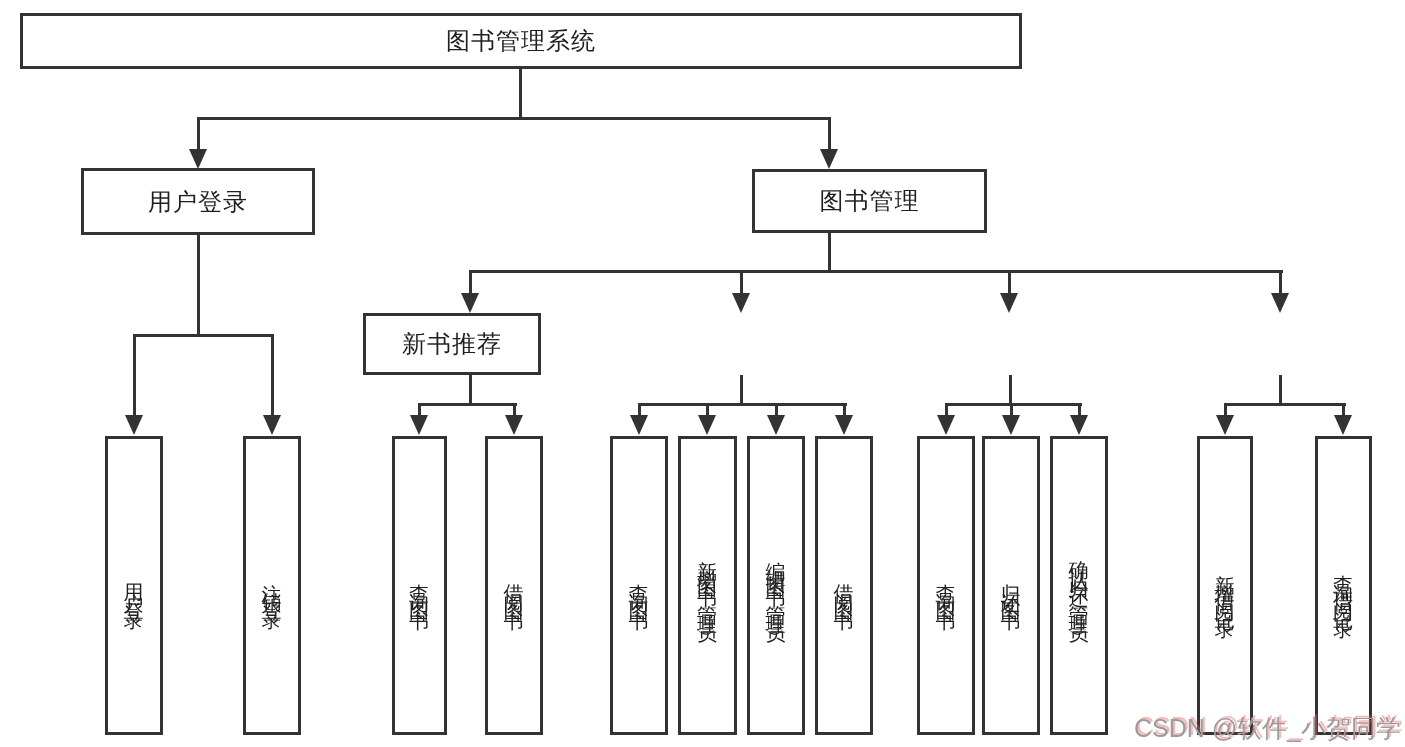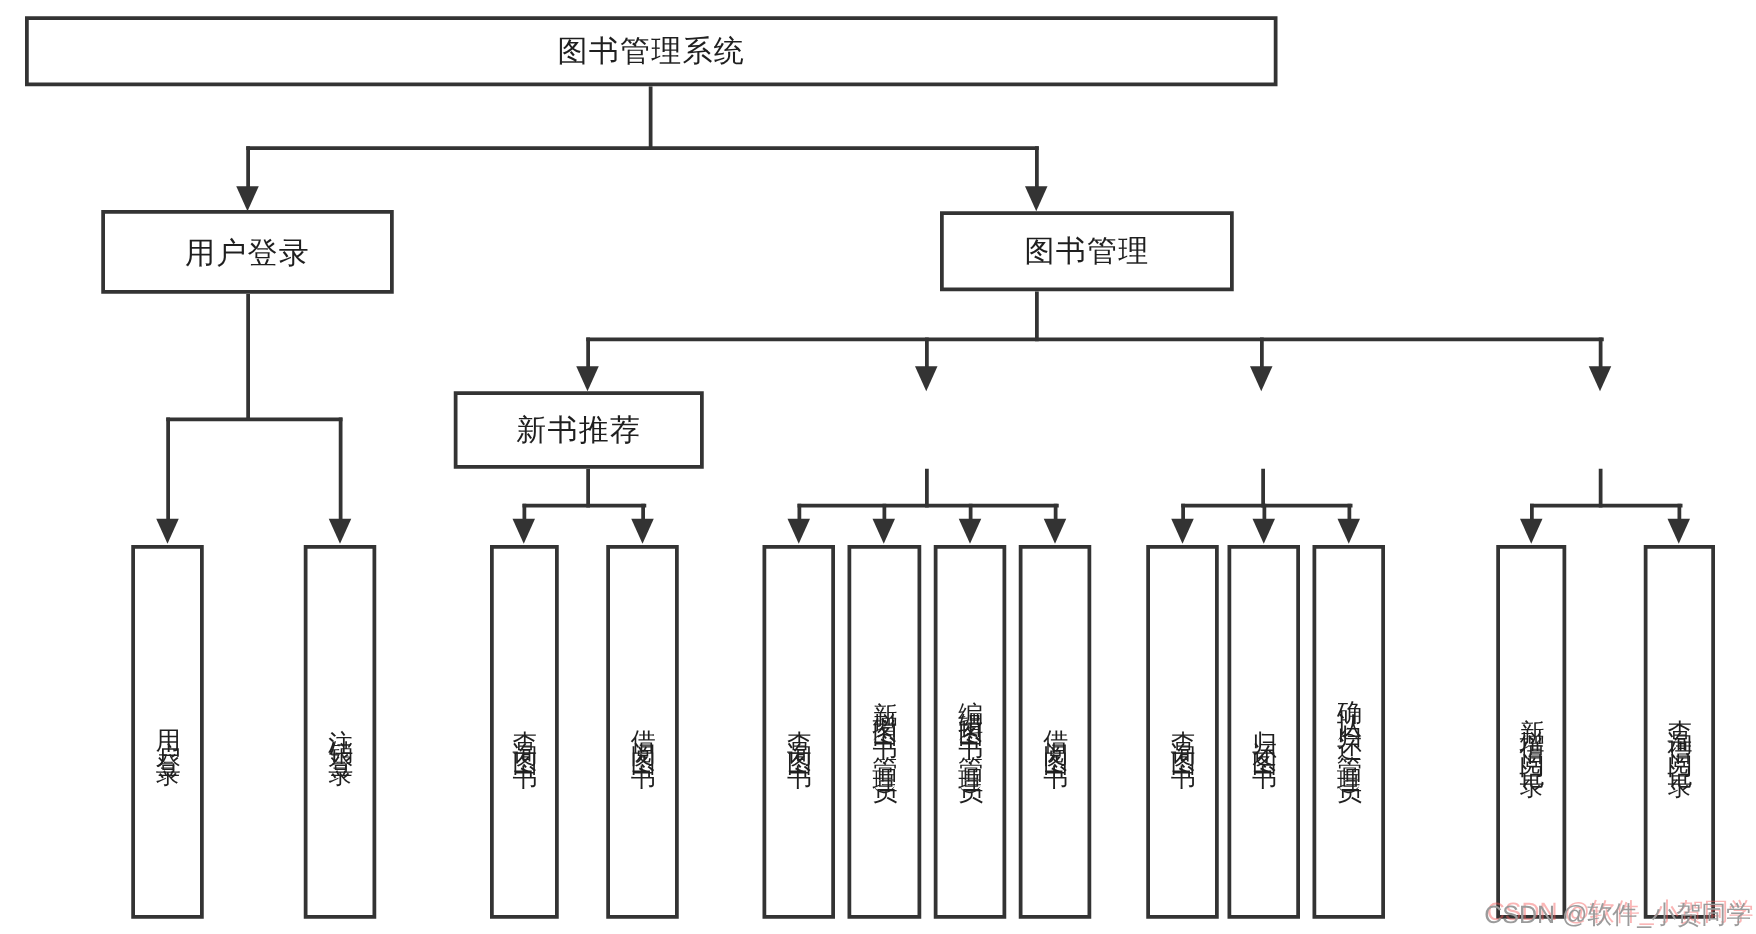--- a/index.html
+++ b/index.html
@@ -70,21 +70,21 @@
     width: 0;
     height: 0;
     border-left: 9px solid transparent;
     border-right: 9px solid transparent;
     border-top: 20px solid var(--line);
   }
   .watermark {
     position: absolute;
     right: 4px;
     bottom: 2px;
-    font-size: 20px;
+    font-size: 25px;
     color: var(--wm);
     text-shadow: 2px -2px 0 var(--wm-shadow);
     white-space: nowrap;
     z-index: 5;
     text-align: center;
   }
 </style>
 </head>
 <body>
 
@@ -153,21 +153,21 @@
     <span>图书管理系统</span>
   </div>
 
   <div class="box hbox" style="left:81px; top:168px; width:234px; height:67px;">
     <span>用户登录</span>
   </div>
   <div class="box hbox" style="left:712px; top:169px; width:235px; height:64px;margin-left:40px;">
     <span>图书管理</span>
   </div>
 
-  <div class="box hbox" style="left:363px; top:313px; width:200px; height:62px;">
+  <div class="box hbox" style="left:363px; top:313px; width:178px; height:62px;">
     <span>新书推荐</span>
   </div>
 
   <div class="box leaf" style="left:105px; width:58px;">
     <span class="vtext">用户登录</span>
   </div>
   <div class="box leaf" style="left:243px; width:58px;">
     <span class="vtext">注销登录</span>
   </div>
 

